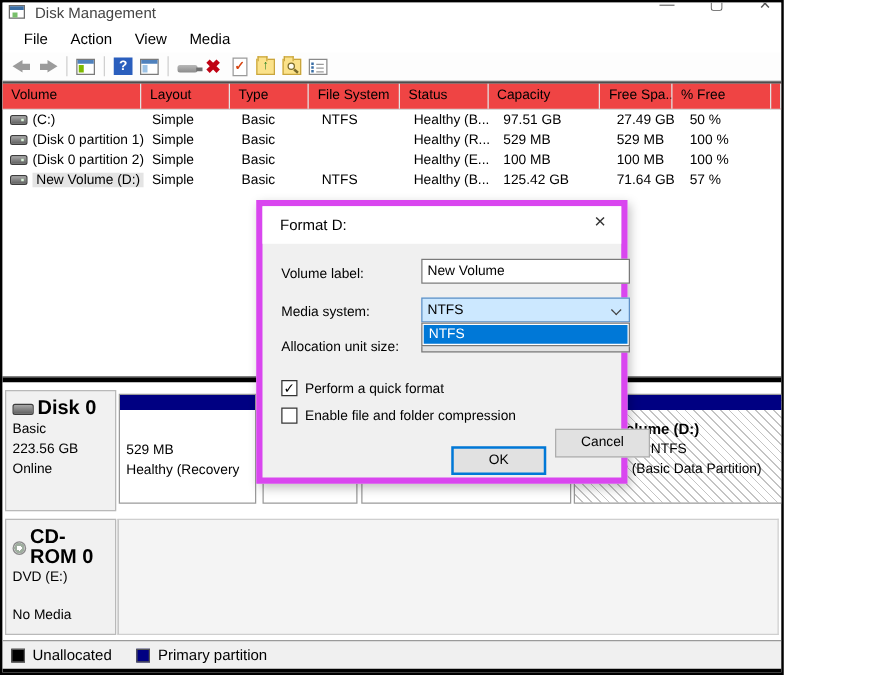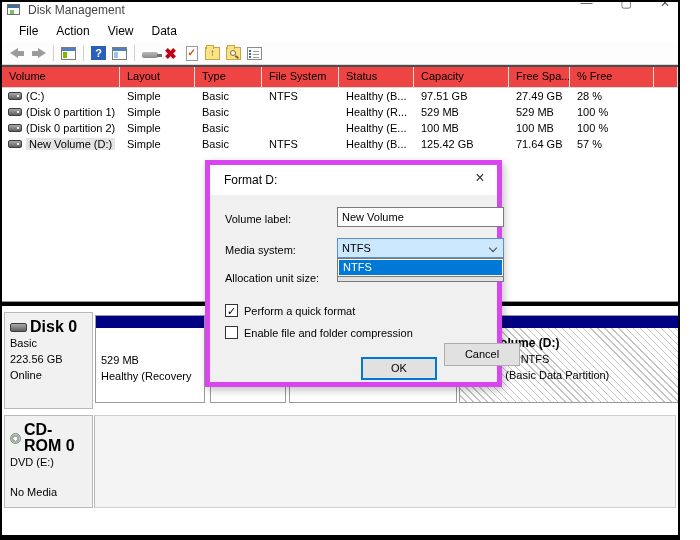--- a/index.html
+++ b/index.html
@@ -1,18 +1,18 @@
 <!DOCTYPE html>
 <html><head>
 <meta charset="utf-8">
 <style>
   * { margin:0; padding:0; box-sizing:border-box; }
   html,body { width:700px; height:540px; }
   body { font-family:"Liberation Sans", sans-serif; font-size:11px; color:#000; background:#fff; }
-  .window { position:relative; width:680px; height:540px; background:#fff; border:2px solid #000; overflow:hidden; }
+  .window { position:relative; width:627px; height:540px; background:#fff; border:2px solid #000; overflow:hidden; }
   .abs { position:absolute; }
 
   
   .titlebar { left:0; top:0; right:0; height:17px; background:#fff; overflow:hidden; }
   .title-icon { left:5px; top:2px; width:13px; height:11px; border:1px solid #6b6b6b; background:#fff; }
   .title-icon::before { content:""; position:absolute; left:0; top:0; right:0; height:3px; background:#3a6ea5; }
   .title-icon::after { content:""; position:absolute; left:2px; top:5px; width:4px; height:4px; background:#79c06b; }
   .title-text { left:26px; top:1px; color:#444; font-size:12px; }
   .caption-btns { right:8px; top:-6px; display:flex; gap:28px; color:#555; font-size:12px; }
   .caption-btns span { display:inline-block; height:14px; }
@@ -118,21 +118,21 @@
       <span>—</span>
       <span>▢</span>
       <span>✕</span>
     </div>
   </div>
 
   <div class="abs menubar">
     <div class="menu-item">File</div>
     <div class="menu-item">Action</div>
     <div class="menu-item">View</div>
-    <div class="menu-item">Data</div>
+    <div class="menu-item">Media</div>
   </div>
 
   <div class="abs toolbar">
     <div class="tb-btn">
         <div class="arrow arrow-left">
           <div class="head"></div>
           <div class="shaft"></div>
         </div>
       </div>
     <div class="tb-btn">
@@ -202,21 +202,21 @@
       <div class="cell c0 vol-cell">
           <span class="drive-ico"></span>
           <span>(C:)</span>
         </div>
       <div class="cell c1">Simple</div>
       <div class="cell c2">Basic</div>
       <div class="cell c3">NTFS</div>
       <div class="cell c4">Healthy (B...</div>
       <div class="cell c5">97.51 GB</div>
       <div class="cell c6">27.49 GB</div>
-      <div class="cell c7">28 %</div>
+      <div class="cell c7">50 %</div>
     </div>
 
     <div class="vt-row">
       <div class="cell c0 vol-cell">
           <span class="drive-ico"></span>
           <span>(Disk 0 partition 1)</span>
         </div>
       <div class="cell c1">Simple</div>
       <div class="cell c2">Basic</div>
       <div class="cell c3"></div>
@@ -302,20 +302,26 @@
             <span class="cd-ico"></span>
             <span>CD-ROM 0</span>
           </div>
         <div>DVD (E:)</div>
         <div style="margin-top:14px;">No Media</div>
       </div>
       <div class="cd-area"></div>
     </div>
   </div>
 
+  <div class="abs legend">
+    <span class="sw sw-unalloc"></span>
+    <span class="lg-label">Unallocated</span>
+    <span class="sw sw-primary"></span>
+    <span class="lg-label">Primary partition</span>
+  </div>
   <div class="abs black-strip"></div>
 
   <div class="abs dialog">
     <div class="dlg-title">
       <span class="dt-text">Format D:</span>
       <span class="dlg-close">×</span>
     </div>
 
     <div class="dlg-label" style="top:48px;">Volume label:</div>
     <div class="dlg-input" style="top:42px;">New Volume</div>

